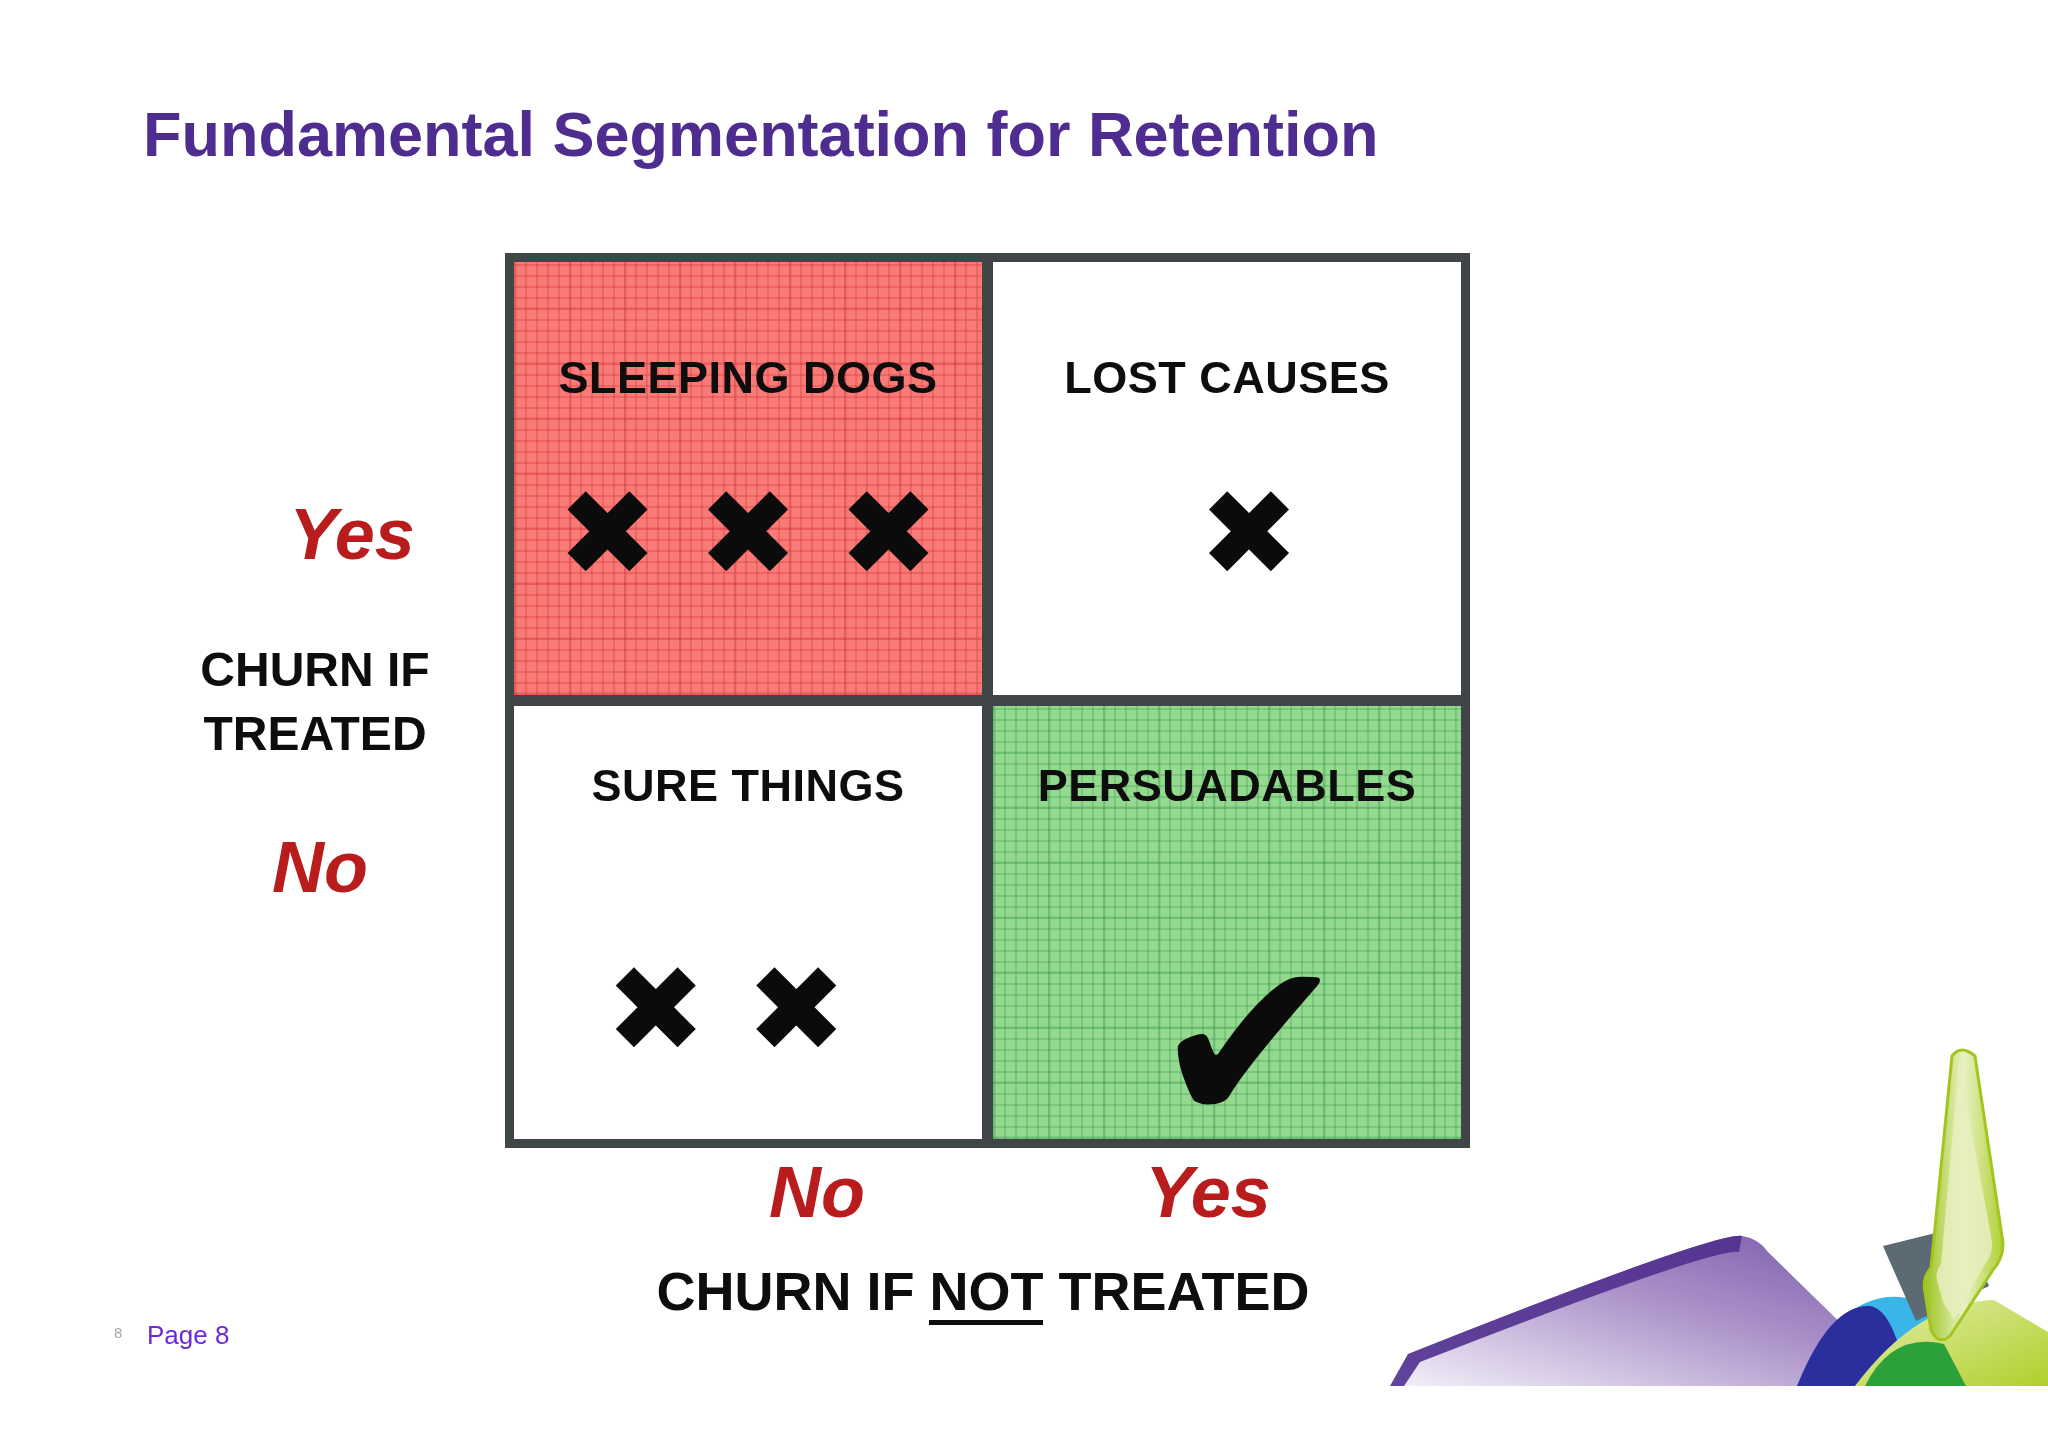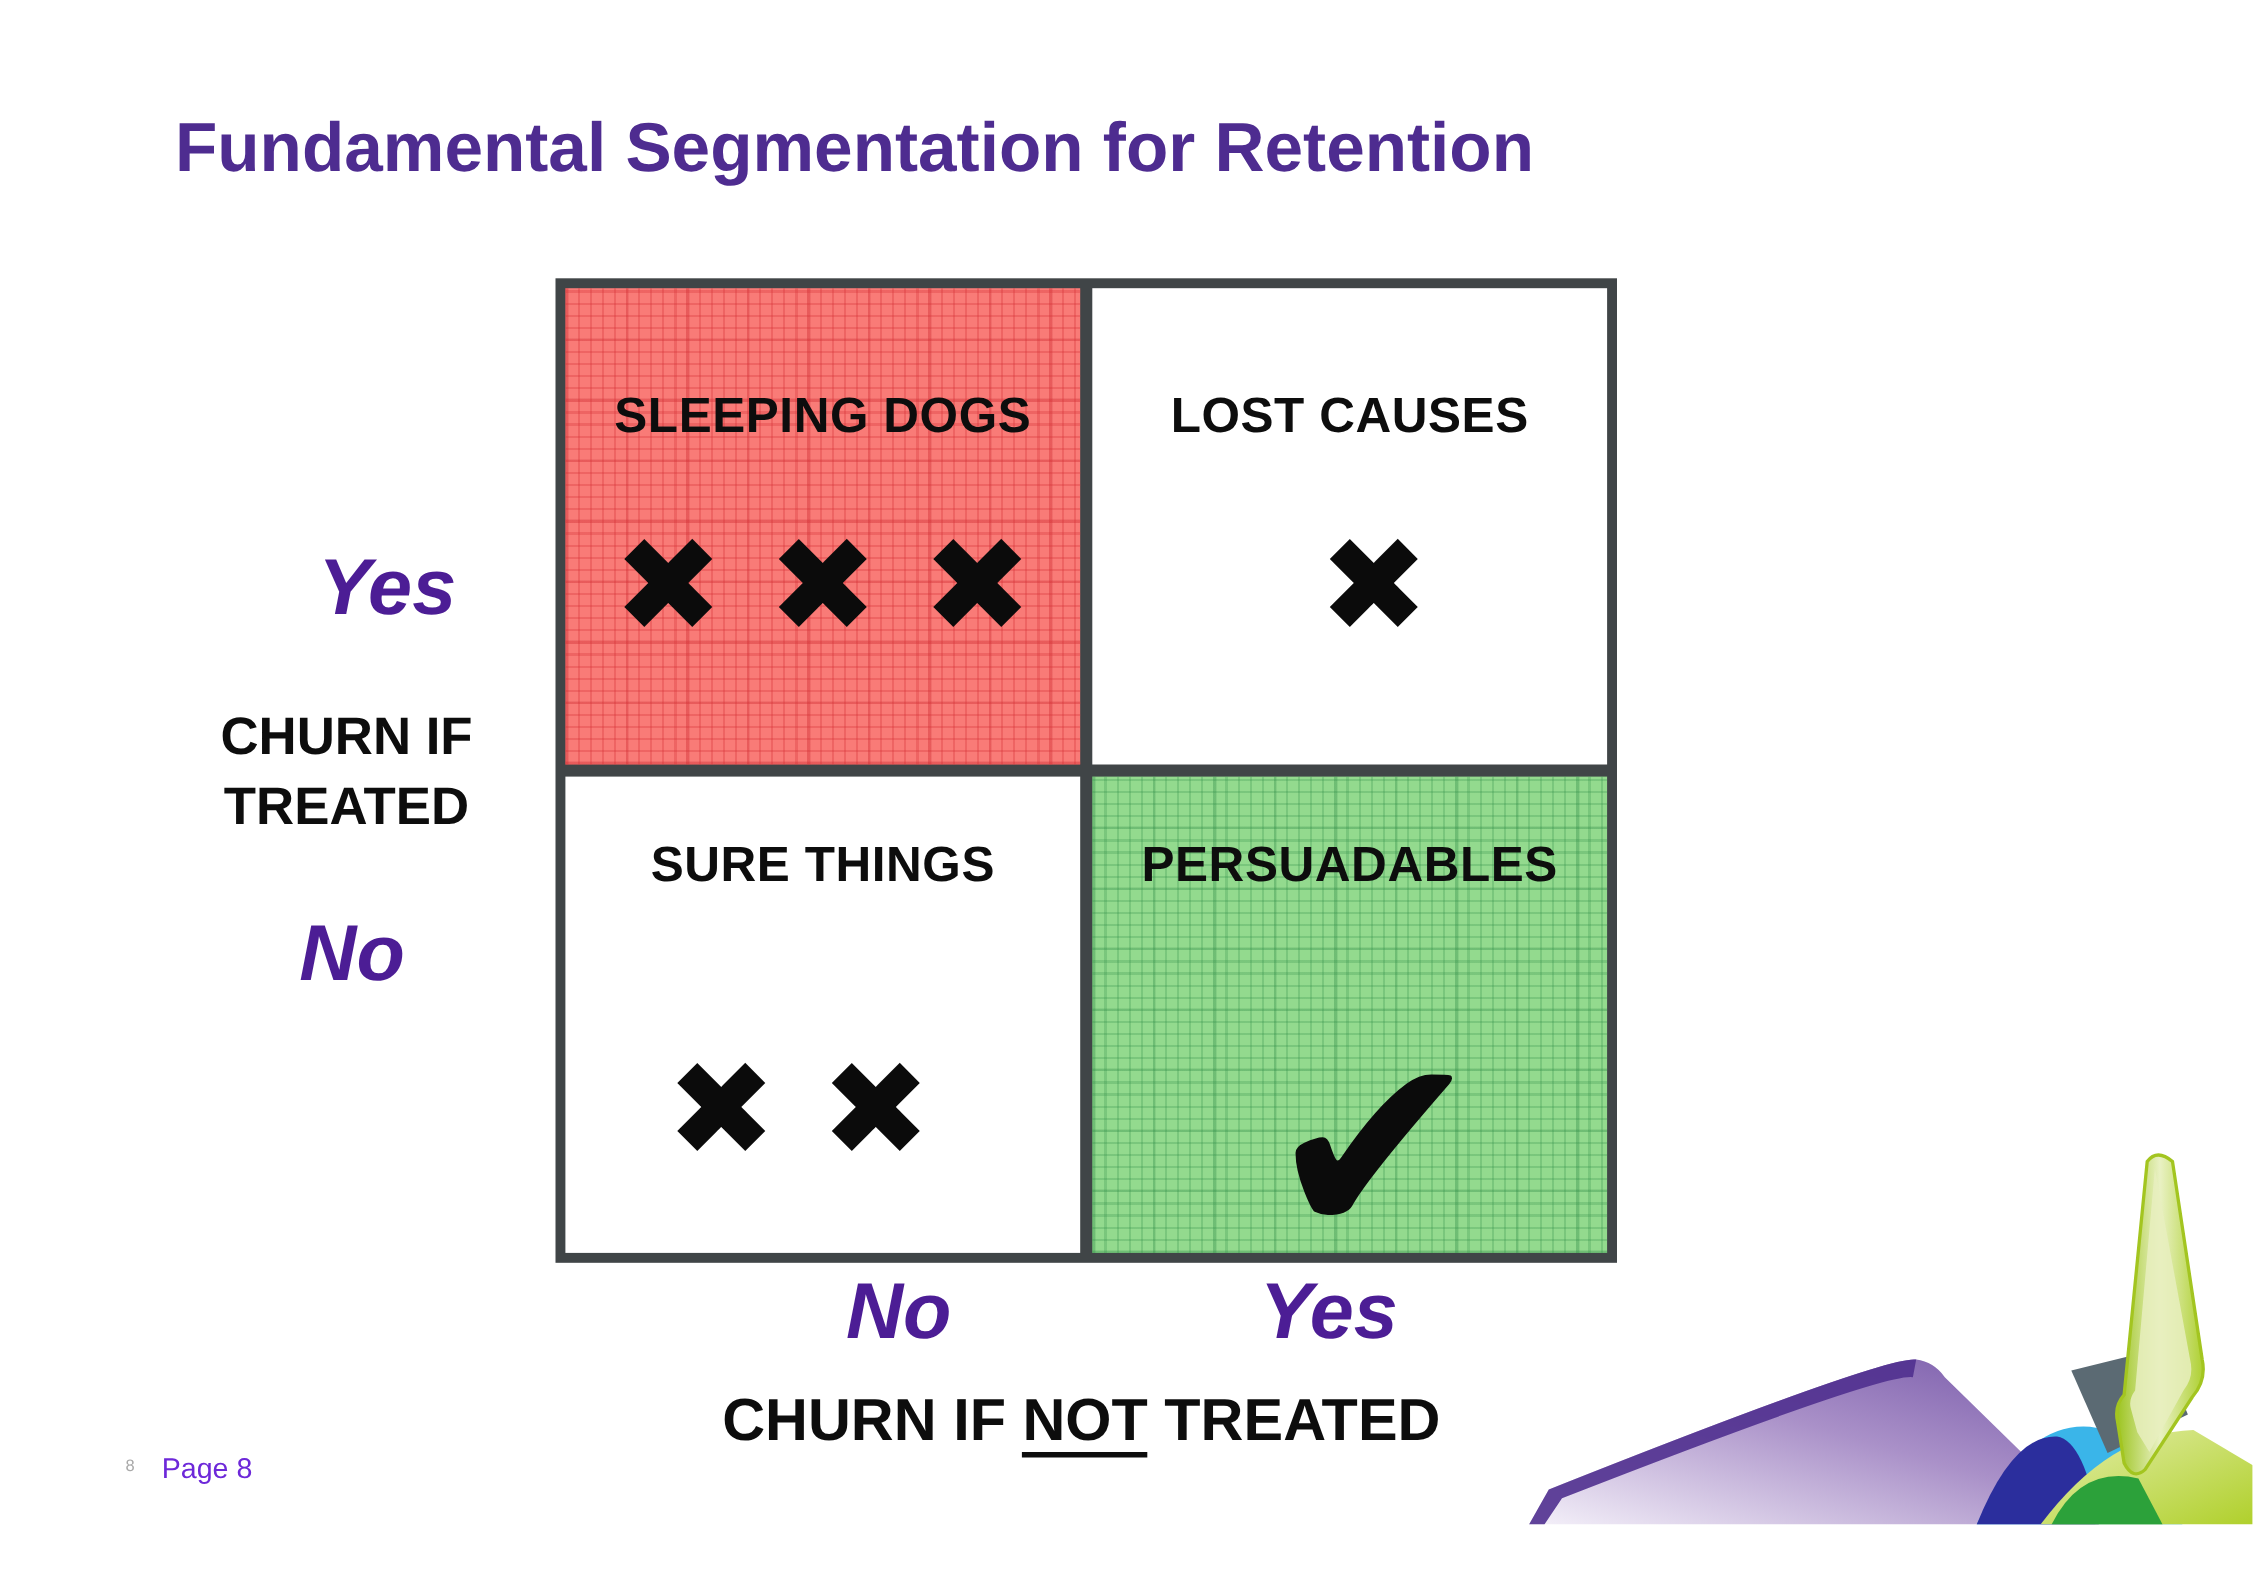--- a/index.html
+++ b/index.html
@@ -3,21 +3,21 @@
 <meta charset="utf-8">
 <style>
   html,body{margin:0;padding:0;background:#ffffff;}
   .slide{
     position:relative;width:2048px;height:1447px;background:#ffffff;overflow:hidden;
     font-family:"Liberation Sans", sans-serif;color:#111;
   }
   
   .title{
     position:absolute;left:143px;top:98px;font-size:63px;font-weight:700;
-    color:#4e2c90;letter-spacing:0px;white-space:nowrap;margin-left:16px;
+    color:#4e2c90;letter-spacing:0px;white-space:nowrap;
   }
   
   .matrix{
     position:absolute;left:505px;top:253px;width:965px;height:895px;
     background:#404547;box-sizing:border-box;padding:9px;
     display:grid;grid-template-columns:1fr 1fr;grid-template-rows:1fr 1fr;gap:11px;
   }
   .cell{display:flex;flex-direction:column;align-items:center;overflow:hidden;}
   .cell.white{background:#ffffff;}
   .cell.red{
@@ -50,21 +50,21 @@
   .cell.bottom .marks{margin-top:137px;}
   .marks.spread{letter-spacing:40px;padding-left:40px;}
   .marks.shift-right{transform:translateX(22px);}
   .marks.shift-left{transform:translateX(-22px);}
   .marks.check{
     font-size:235px;line-height:190px;height:190px;margin-top:102px;transform:translateX(22px);
   }
   
   .axis-yesno{
     position:absolute;width:200px;text-align:center;
-    font-size:72px;line-height:88px;font-weight:700;font-style:italic;color:#4c1d95;
+    font-size:72px;line-height:88px;font-weight:700;font-style:italic;color:#b91c1c;
   }
   .y-yes{left:252px;top:490px;}
   .y-no{left:220px;top:823px;}
   .x-no{left:717px;top:1148px;}
   .x-yes{left:1108px;top:1148px;}
   .y-axis-title{
     position:absolute;left:150px;top:638px;width:330px;text-align:center;
     font-size:48px;line-height:64px;font-weight:700;color:#0d0d0d;
   }
   .x-axis-title{

